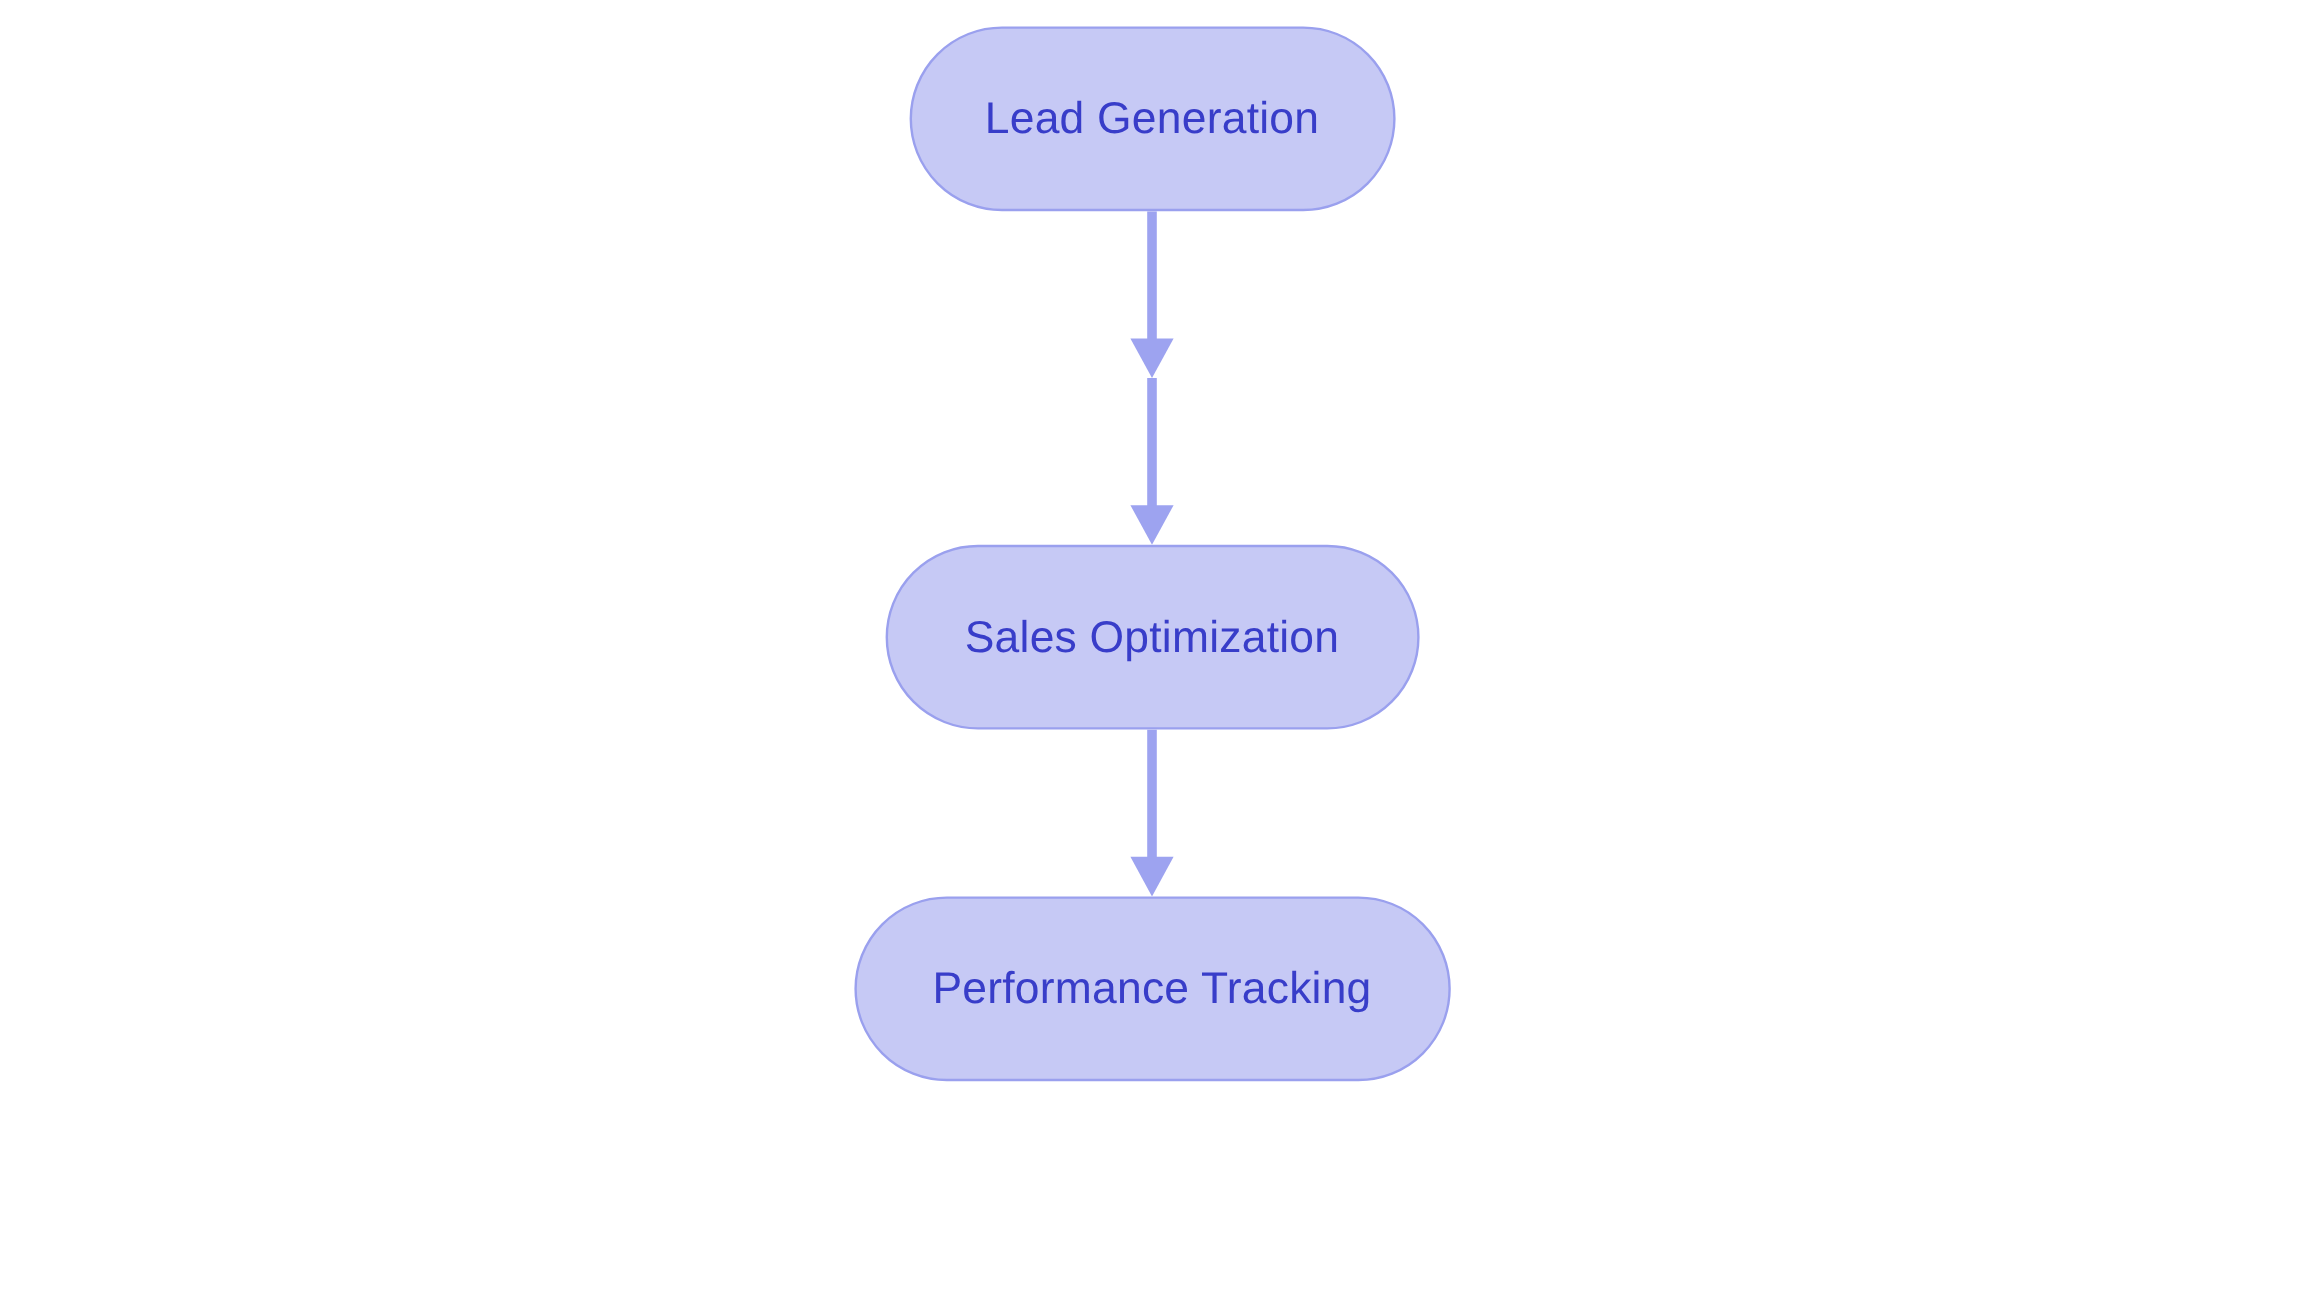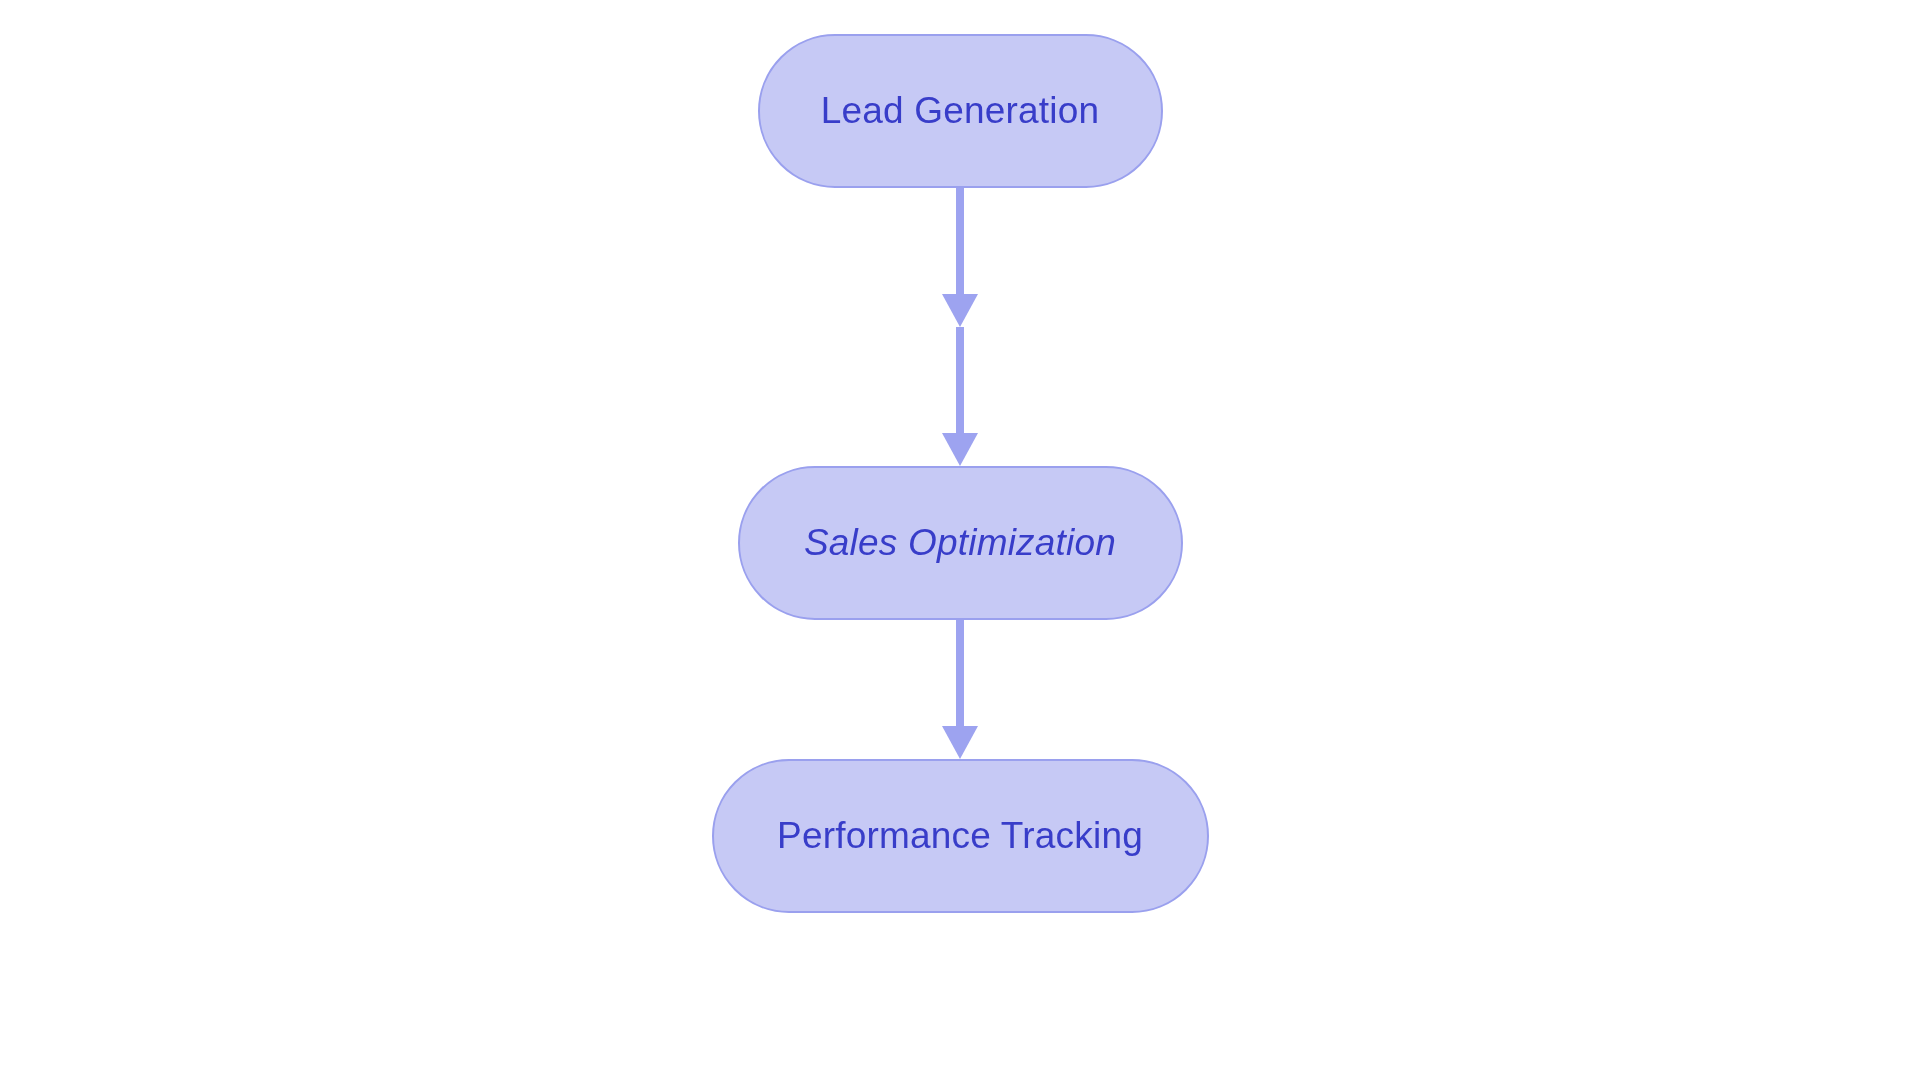--- a/index.html
+++ b/index.html
@@ -33,23 +33,23 @@
     flex: 0 0 auto;
   }
   .node-label {
     font-family: "Liberation Sans", sans-serif;
     font-size: 37px;
     font-weight: 500;
     letter-spacing: 0.2px;
     color: var(--node-text, #383dc9);
     white-space: nowrap;
   }
-  .n1 { width: 405px; margin-top: 12px; }
+  .n1 { width: 405px; }
   .n2 { width: 441px; }
-  .n3 { width: 445px; font-style: italic; }
+  .n3 { width: 445px; }
   .n4 { width: 497px; text-align: right; }
   .connector {
     display: block;
     flex: 0 0 auto;
   }
   .connector line {
     stroke: var(--arrow, #9da3f0);
     stroke-width: 8;
   }
   .connector polygon {

